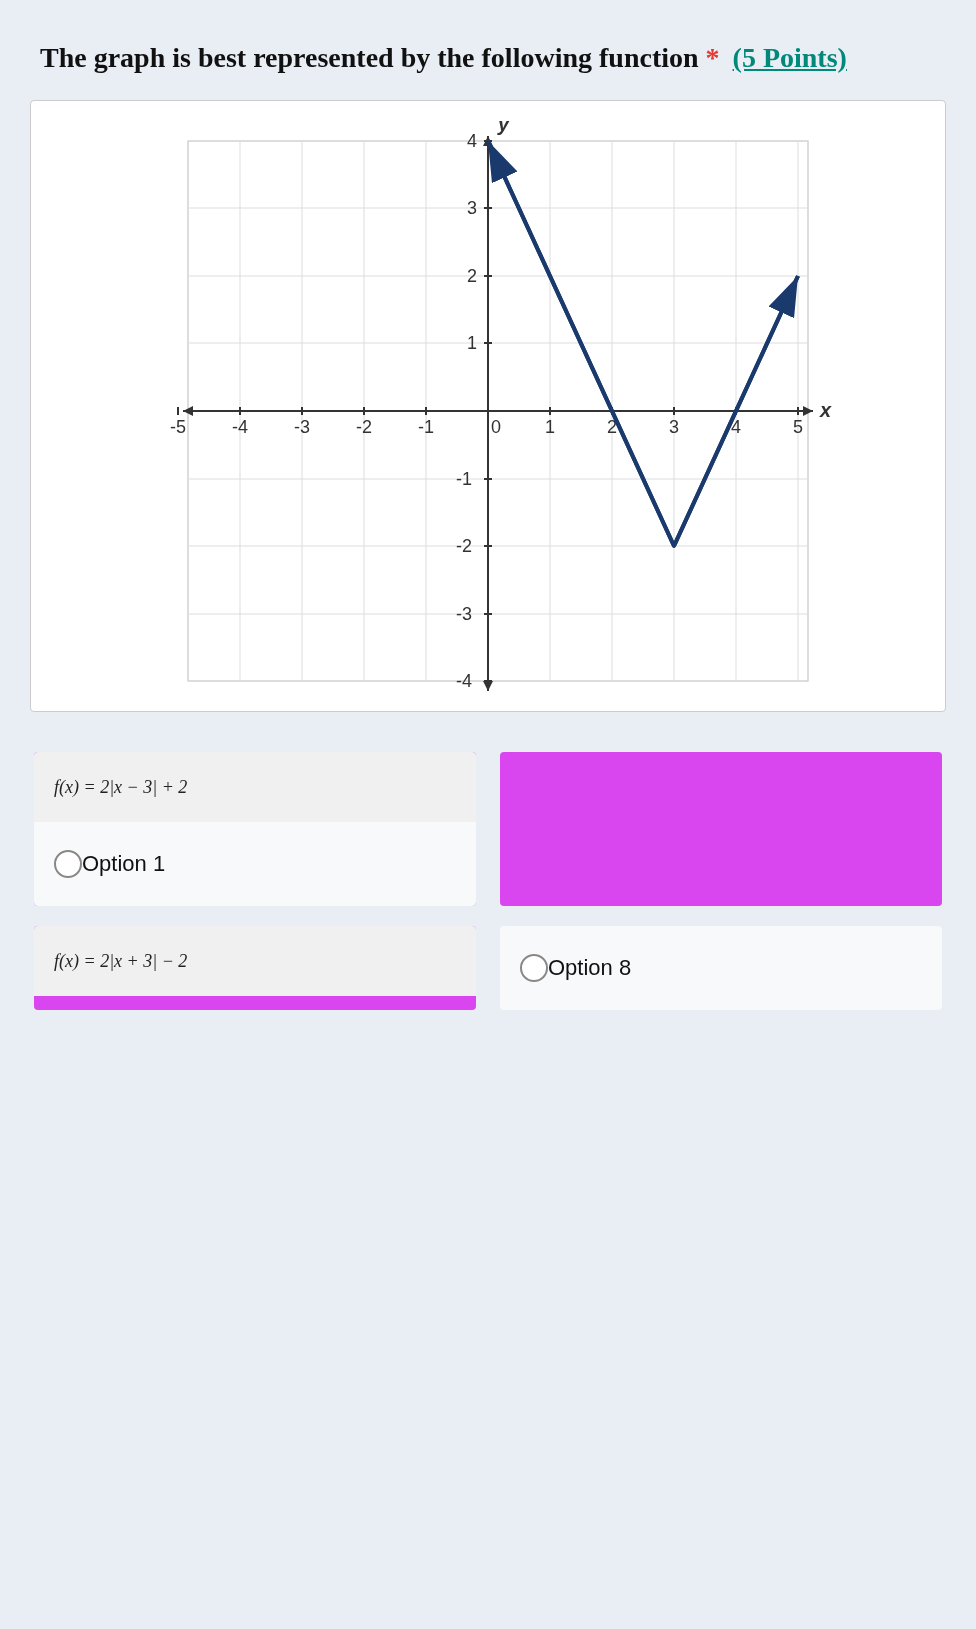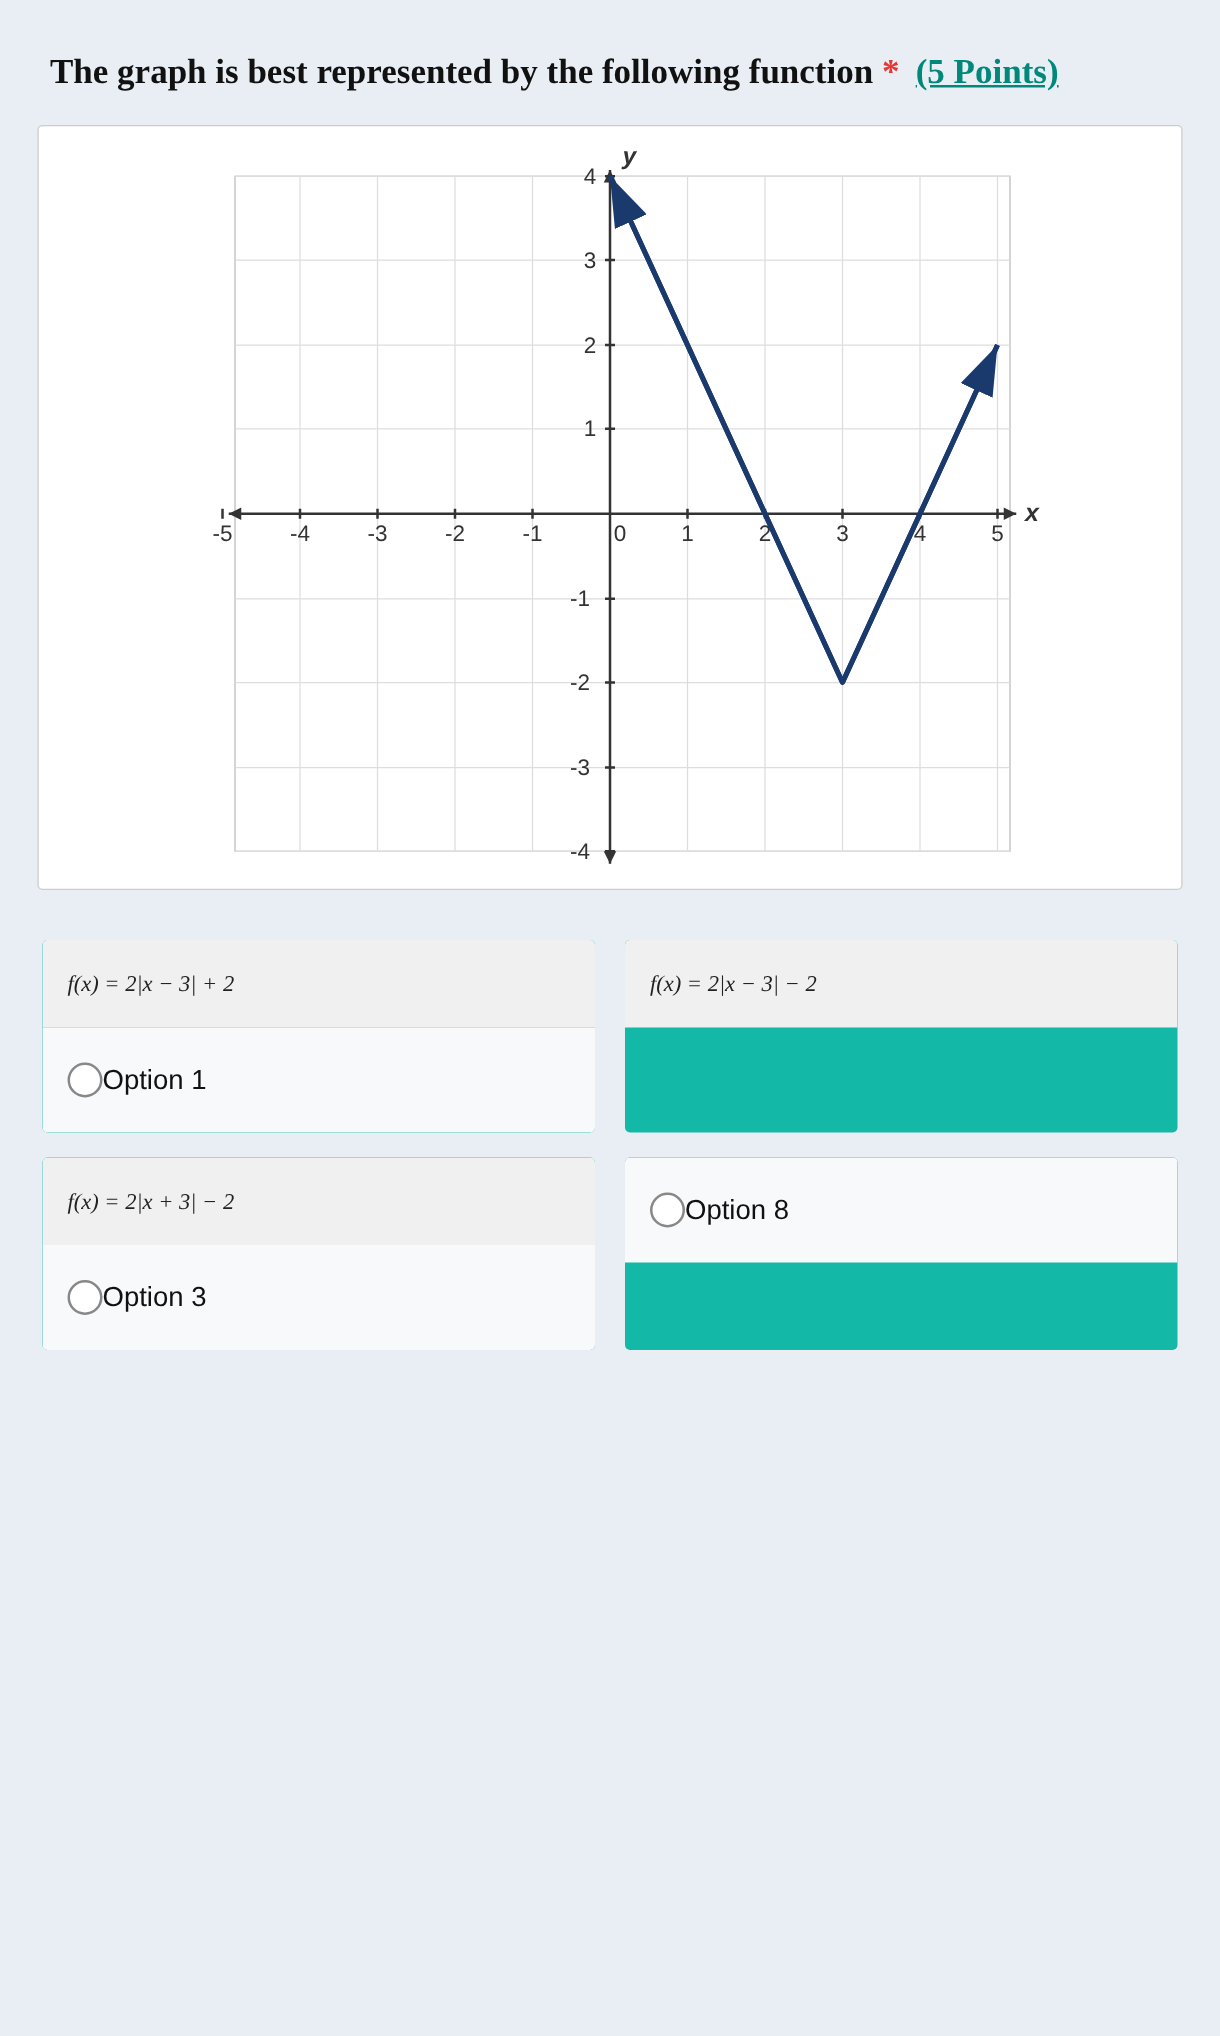--- a/index.html
+++ b/index.html
@@ -48,21 +48,21 @@
     }
 
     .options-grid {
       display: grid;
       grid-template-columns: 1fr 1fr;
       gap: 20px 24px;
       padding: 0 4px;
     }
 
     .option-cell {
-      background: #14b8a6;
+      background: #d946ef;
       border-radius: 4px;
       overflow: hidden;
     }
 
     .option-formula {
       background: #f0f0f0;
       padding: 18px 20px;
       font-size: 18px;
       color: #222;
       font-style: italic;
@@ -227,32 +227,25 @@
     <div class="option-formula">
       <span>f(x)  =  2|x − 3| + 2</span>
     </div>
     <div class="option-radio-row">
       <div class="radio-circle"></div>
       <span class="option-label">Option 1</span>
     </div>
   </div>
 
   <div class="option-cell">
-    <div class="option-formula">
-      <span>f(x)  =  2|x − 3| − 2</span>
-    </div>
   </div>
 
   <div class="option-cell">
     <div class="option-formula">
       <span>f(x)  =  2|x + 3| − 2</span>
-    </div>
-    <div class="option-radio-row">
-      <div class="radio-circle"></div>
-      <span class="option-label">Option 3</span>
     </div>
   </div>
 
   <div class="option-cell">
     <div class="option-radio-row">
       <div class="radio-circle"></div>
       <span class="option-label">Option 8</span>
     </div>
   </div>
 

